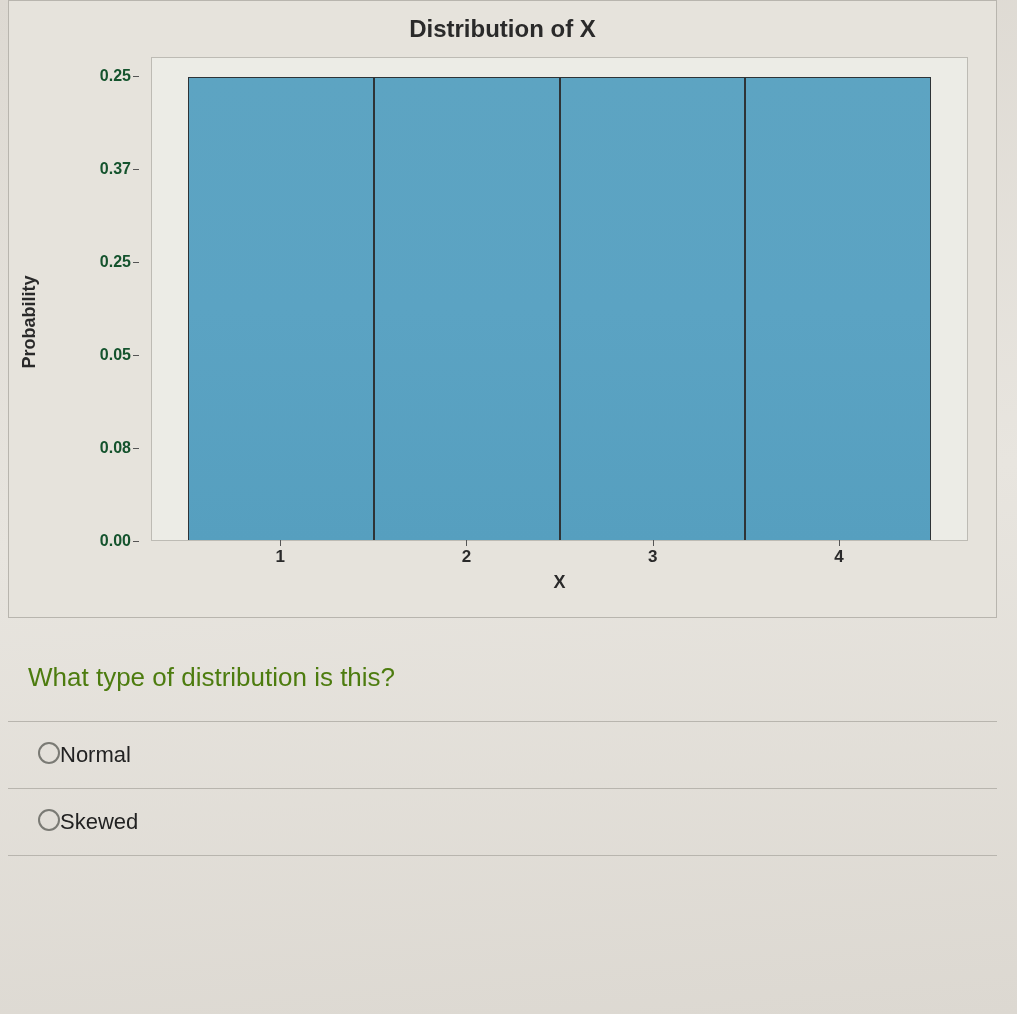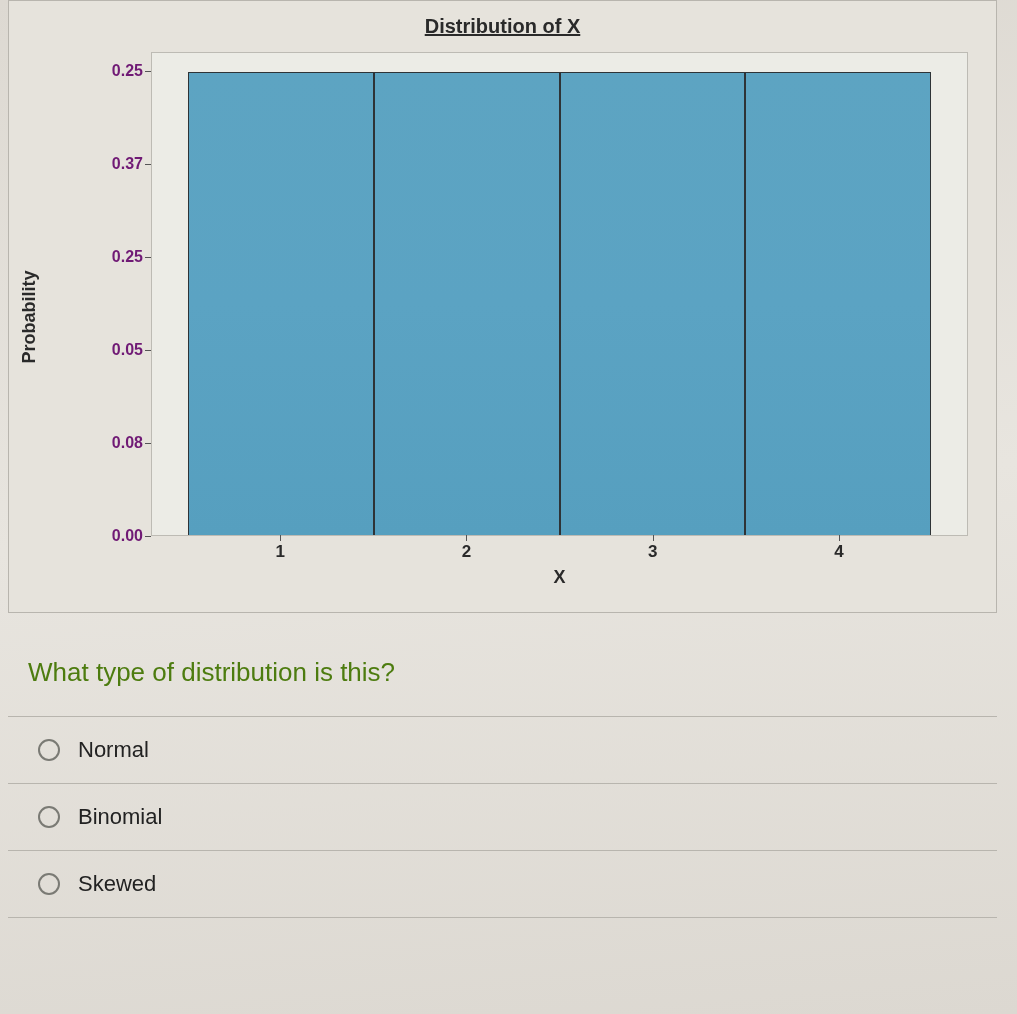--- a/index.html
+++ b/index.html
@@ -15,23 +15,22 @@
   }
   .chart-card {
     margin: 0 20px 0 8px;
     border: 1px solid #b8b5ae;
     background: #e6e3dc;
     padding: 0 0 30px 0;
   }
   .chart-title {
     text-align: center;
     font-weight: 700;
-    font-size: 20px;
+    font-size: 24px;
     padding: 14px 0 8px 0;
-    text-decoration: underline;
   }
   .chart-area {
     position: relative;
     height: 530px;
     margin: 6px 24px 0 18px;
   }
   .ylabel {
     position: absolute;
     left: 2px;
     top: 50%;
@@ -43,27 +42,27 @@
   }
   .yaxis {
     position: absolute;
     left: 38px;
     top: 0;
     bottom: 46px;
     width: 78px;
   }
   .ytick {
     position: absolute;
-    right: 0;
+    right: 12px;
     transform: translateY(-50%);
     font-size: 16px;
     font-weight: 600;
     text-align: right;
     width: 60px;
-    color: #701a75;
+    color: #14532d;
   }
   .ytick::after {
     content: "";
     position: absolute;
     right: -8px;
     top: 50%;
     width: 6px;
     height: 1px;
     background: #555;
   }
@@ -135,22 +134,20 @@
   .question {
     font-size: 26px;
     color: #4d7c0f;
     margin: 44px 28px 28px 28px;
   }
   .options {
     margin: 0 20px 0 8px;
   }
   .option {
     display: flex;
-    align-items: center;
-    gap: 18px;
     padding: 20px 30px;
     border-top: 1px solid #b8b5ae;
     font-size: 22px;
     color: #222;
     cursor: pointer;
   }
   .option:last-child {
     border-bottom: 1px solid #b8b5ae;
   }
   .radio {
@@ -203,19 +200,15 @@
 
 <div class="question">What type of distribution is this?</div>
 
 <div class="options">
   <div class="option">
     <span class="radio"></span>
     <span>Normal</span>
   </div>
   <div class="option">
     <span class="radio"></span>
-    <span>Binomial</span>
-  </div>
-  <div class="option">
-    <span class="radio"></span>
     <span>Skewed</span>
   </div>
 </div>
 
 </body></html>

